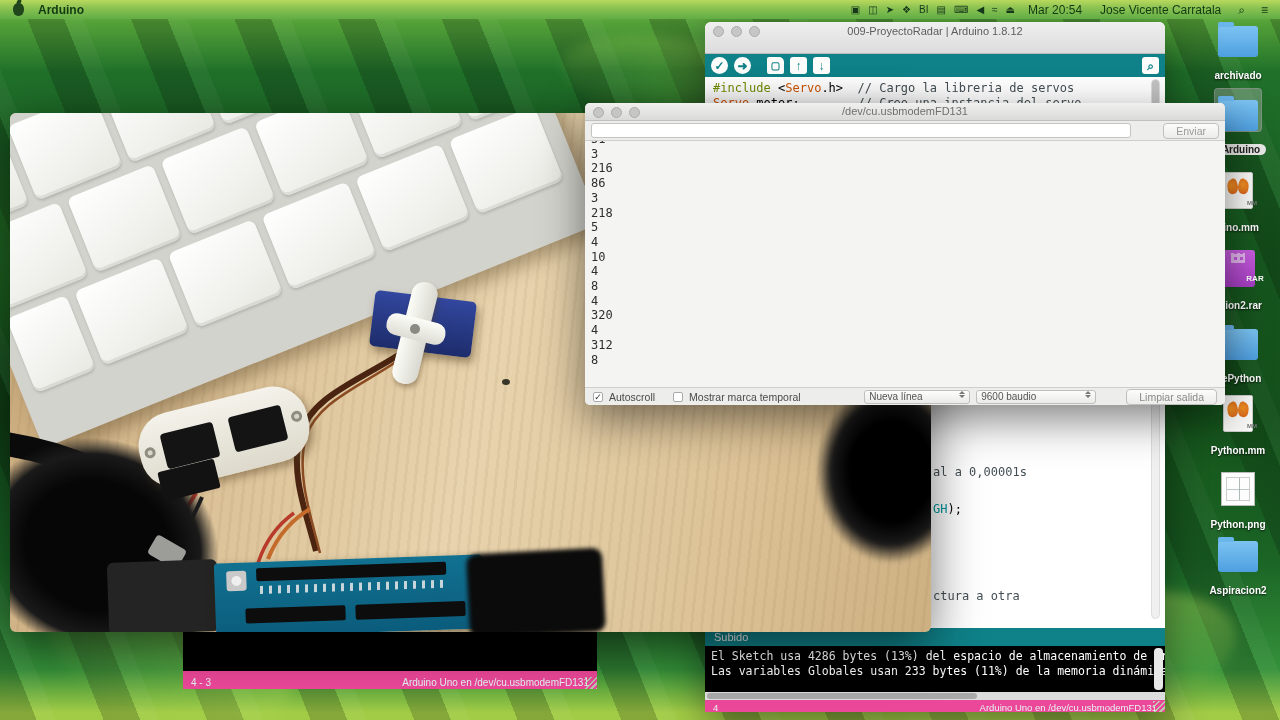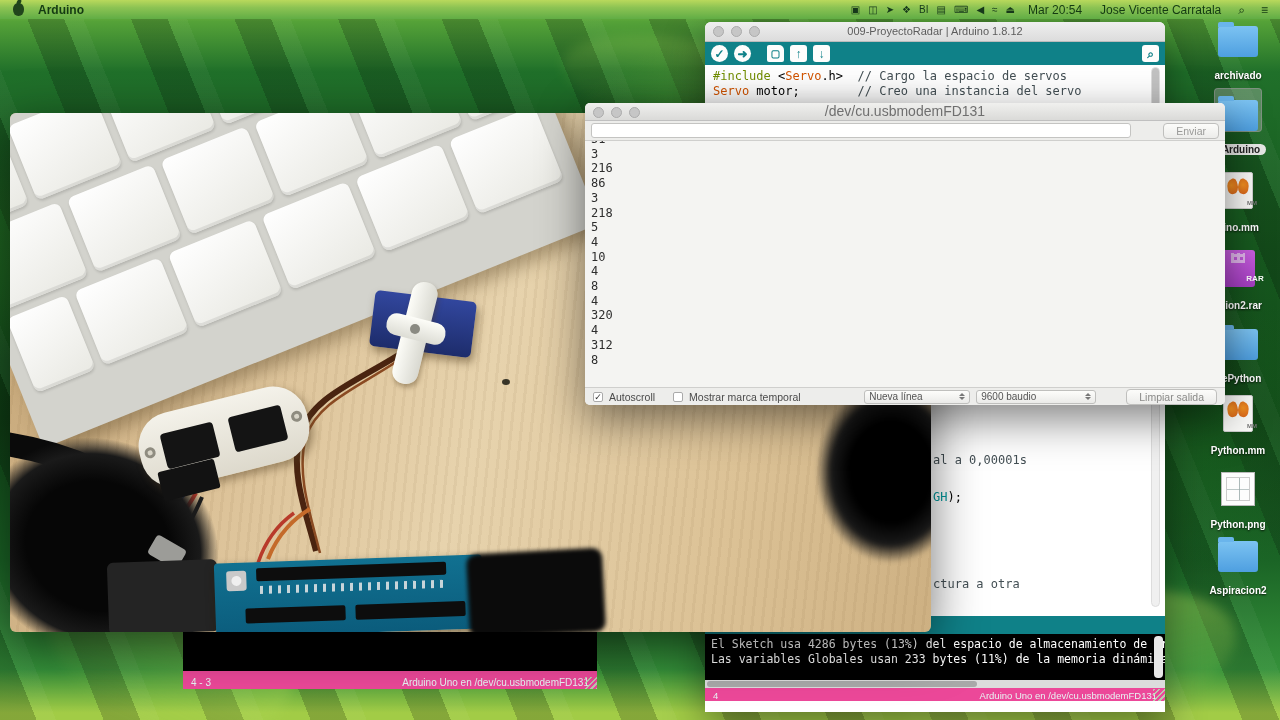--- a/index.html
+++ b/index.html
@@ -52,21 +52,21 @@
      linear-gradient(90deg, transparent 56%, #9aa 57%, transparent 59%);
      border:1px solid #ccc; }
 
   
   .traffic { display:flex; gap:7px; position:absolute; left:8px; top:6px; }
   .traffic i { width:11px; height:11px; border-radius:50%; background:#c6c6c6; border:1px solid #ababab; }
 
   
   .ide1 { position:absolute; left:705px; top:22px; width:460px; height:690px; z-index:3;
     border-radius:6px 6px 0 0; box-shadow:0 12px 40px rgba(0,0,0,.45); background:#fff; overflow:hidden; }
-  .ide1 .titlebar { position:relative; height:20px; background:linear-gradient(180deg,#efefef,#dcdcdc);
+  .ide1 .titlebar { position:relative; height:32px; background:linear-gradient(180deg,#efefef,#dcdcdc);
      text-align:center; font-size:11px; color:#5c5c5c; line-height:18px; border-bottom:1px solid #bbb; }
   .ide1 .titlebar .traffic { top:4px; }
   .toolbar { height:23px; background:#0f8188; display:flex; align-items:center; padding:0 6px; gap:6px; position:relative; }
   .tbtn { width:17px; height:17px; border-radius:50%; background:#fdfdfc; color:#0f8188; font-size:12px; font-weight:bold;
      display:flex; align-items:center; justify-content:center; line-height:1; }
   .tbtn.square { border-radius:3px; }
   .tbtn.doc { border-radius:2px 5px 2px 2px; font-size:10px; }
   .tbtn.monitor { position:absolute; right:6px; }
   .tabbar { height:19px; background:#0a6b72; position:relative; }
   .tab { position:absolute; left:10px; bottom:0; height:16px; background:#fdfdfa; border-radius:4px 4px 0 0;
@@ -134,34 +134,34 @@
   .dark-obj { position:absolute; left:806px; top:268px; width:150px; height:182px;
      background:radial-gradient(closest-side,#000 55%, #191919 80%, rgba(25,25,25,0)); border-radius:45%; filter:blur(2px); }
   .dark-mid { position:absolute; left:458px; top:438px; width:136px; height:84px; transform:rotate(-3deg);
      background:#0b0b0b; border-radius:10px; filter:blur(2px); }
   .speck { position:absolute; left:492px; top:266px; width:8px; height:6px; background:#1a1a12; border-radius:50%; opacity:.85; }
 
   
   .serial { position:absolute; left:585px; top:103px; width:640px; height:302px; z-index:5; border-radius:5px;
      box-shadow:0 14px 44px rgba(0,0,0,.5); background:#ededeb; overflow:hidden; }
   .serial .titlebar { position:relative; height:18px; background:linear-gradient(180deg,#f0f0ee,#dadad8);
-     border-bottom:1px solid #c0c0c0; text-align:center; font-size:14px; color:#6f6f6f; line-height:17px; }
+     border-bottom:1px solid #c0c0c0; text-align:center; font-size:11px; color:#6f6f6f; line-height:17px; }
   .serial .titlebar .traffic { top:4px; }
   .serial .inputrow { height:19px; background:#ededeb; display:flex; align-items:center; padding:0 6px; gap:8px; }
   .serial input { flex:1; height:15px; border:1px solid #c4c4c2; border-radius:3px; background:#fff; font-size:10px; padding:0 4px; }
   .btn-plain { height:16px; background:linear-gradient(180deg,#fcfcfa,#ececea); border:1px solid #bfbfbd; border-radius:4px;
      font-size:10.5px; color:#9a9a98; padding:0 12px; line-height:14px;margin-left:24px; }
   .serial .output { position:relative; height:248px; background:#f4f4f2; border-top:1px solid #cfcfcd; border-bottom:1px solid #cfcfcd;
      overflow:hidden; font-family:"DejaVu Sans Mono","Liberation Mono",monospace; font-size:12px; color:#2e2e2e; padding:0 0 0 6px; }
   .serial .output .pad { margin-top:-9px; }
   .serial-line { line-height:14.7px; }
   .serial .botbar { height:17px; display:flex; align-items:center; padding:0 8px; gap:6px; background:#ededeb; font-size:10.5px; color:#4a4a4a; }
   .chk { width:10px; height:10px; background:#fff; border:1px solid #aaa; border-radius:2px; font-size:9px; line-height:9px; text-align:center; color:#333; }
   .select { height:14px; background:linear-gradient(180deg,#fdfdfb,#eaeae8); border:1px solid #bfbfbd; border-radius:3px;
-     font-size:10px; color:#555; padding:0 4px; display:flex; align-items:center; gap:18px; }
+     font-size:10px; color:#555; padding:0 4px; display:flex; align-items:flex-start; gap:18px; }
   .select .arrows { display:flex; flex-direction:column; gap:1px; }
   .select .arrows i { width:0; height:0; border-left:3px solid transparent; border-right:3px solid transparent; display:block; }
   .select .arrows .up { border-bottom:3px solid #777; }
   .select .arrows .dn { border-top:3px solid #777; }
   .flex1 { flex:1; }
 </style>
 </head>
 <body>
 
 <div class="desktop">
@@ -260,21 +260,21 @@
     <div class="toolbar">
       <span class="tbtn">✓</span>
       <span class="tbtn">➜</span>
       <span style="width:4px;"></span>
       <span class="tbtn doc">▢</span>
       <span class="tbtn square">↑</span>
       <span class="tbtn square">↓</span>
       <span class="tbtn square monitor">⌕</span>
     </div>
     <div class="codearea">
-      <div class="codeline" style="top:4px;"><span class="kw">#include</span><span> &lt;</span><span class="cls">Servo</span><span>.h&gt;</span><span class="cmt">  // Cargo la espacio de servos</span></div>
+      <div class="codeline" style="top:4px;"><span class="kw">#include</span><span> &lt;</span><span class="cls">Servo</span><span>.h&gt;</span><span class="cmt">  // Cargo la libreria de servos</span></div>
       <div class="codeline" style="top:19px;"><span class="cls">Servo</span><span> motor;</span><span class="cmt">        // Creo una instancia del servo</span></div>
       <div class="codeline cmt" style="top:388px; left:228px;">al a 0,00001s</div>
       <div class="codeline" style="top:425px; left:228px;"><span class="fn">GH</span><span>);</span></div>
       <div class="codeline cmt" style="top:512px; left:228px;">ctura a otra</div>
       <div class="vscroll"><span class="thumb"></span></div>
     </div>
     <div class="subido">Subido</div>
     <div class="console"><span>El Sketch usa 4286 bytes (13%) del espacio de almacenamiento de prog</span>
 <span>Las variables Globales usan 233 bytes (11%) de la memoria dinámica,</span><i class="cscroll"></i></div>
     <div class="hscroll">

